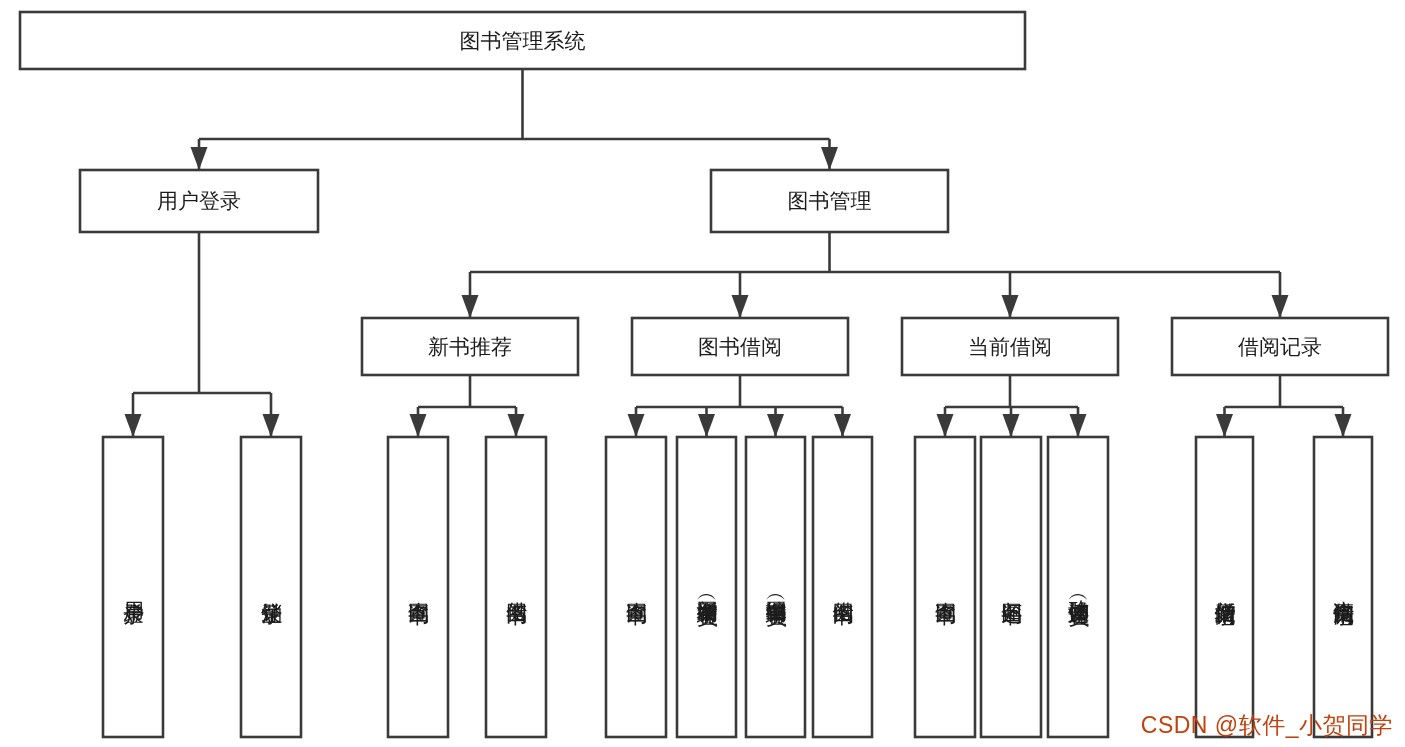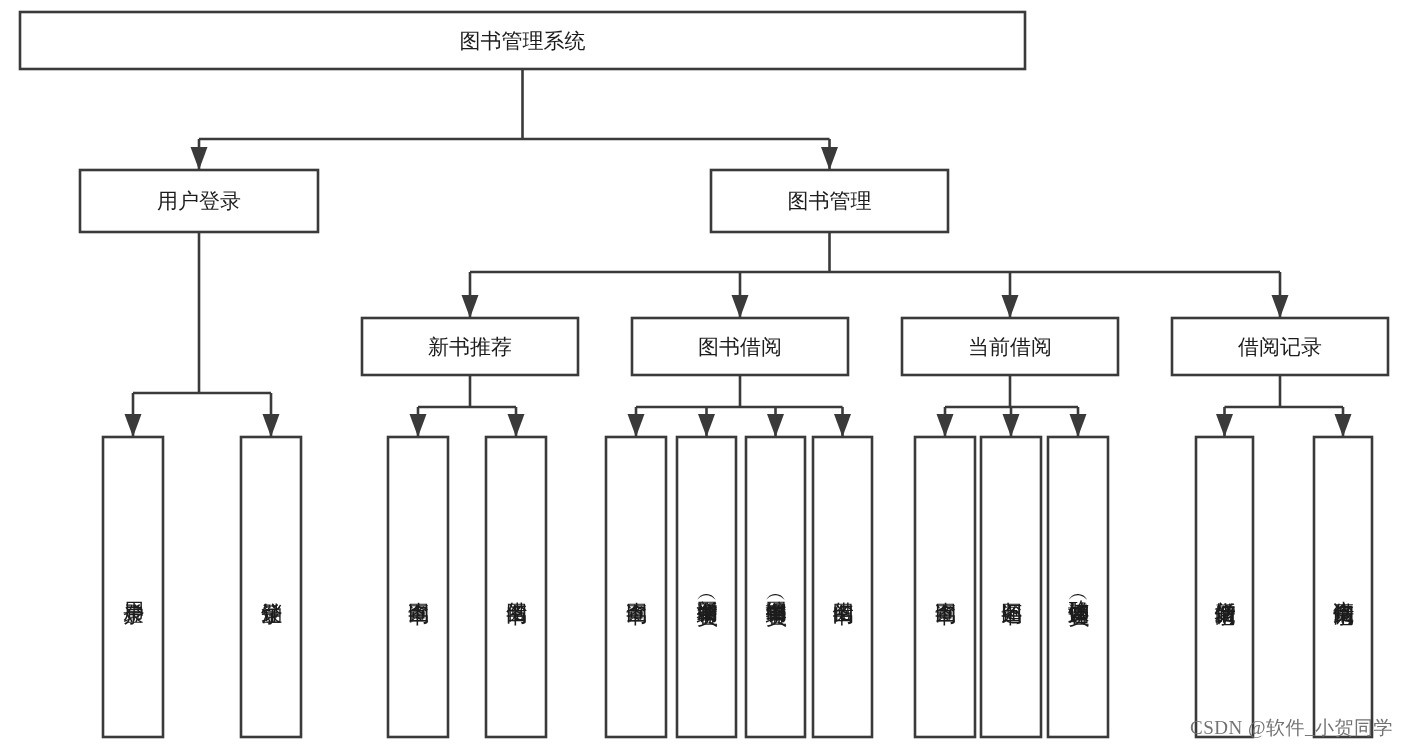--- a/index.html
+++ b/index.html
@@ -18,22 +18,22 @@
   }
   .leaf-label-wrap{
     position:absolute;display:flex;align-items:center;justify-content:center;
     writing-mode:vertical-rl;text-orientation:upright;
     font-size:21px;line-height:1.12;color:#1c1c1c;letter-spacing:1px;
     font-family:"DejaVu Sans","Liberation Sans",sans-serif;
     white-space:nowrap;pointer-events:none;
   }
   .watermark{
     position:absolute;right:12px;bottom:6px;
-    font-size:19px;color:#737373;
-    font-family:Liberation Serif, serif;
+    font-size:23px;color:#c2410c;
+    font-family:Liberation Sans, sans-serif;
     letter-spacing:.5px;
   }
 </style>
 </head>
 <body>
 
 <div id="diagram-root">
 
   <svg id="flow" viewBox="0 0 1405 747">
     <g id="connectors">

